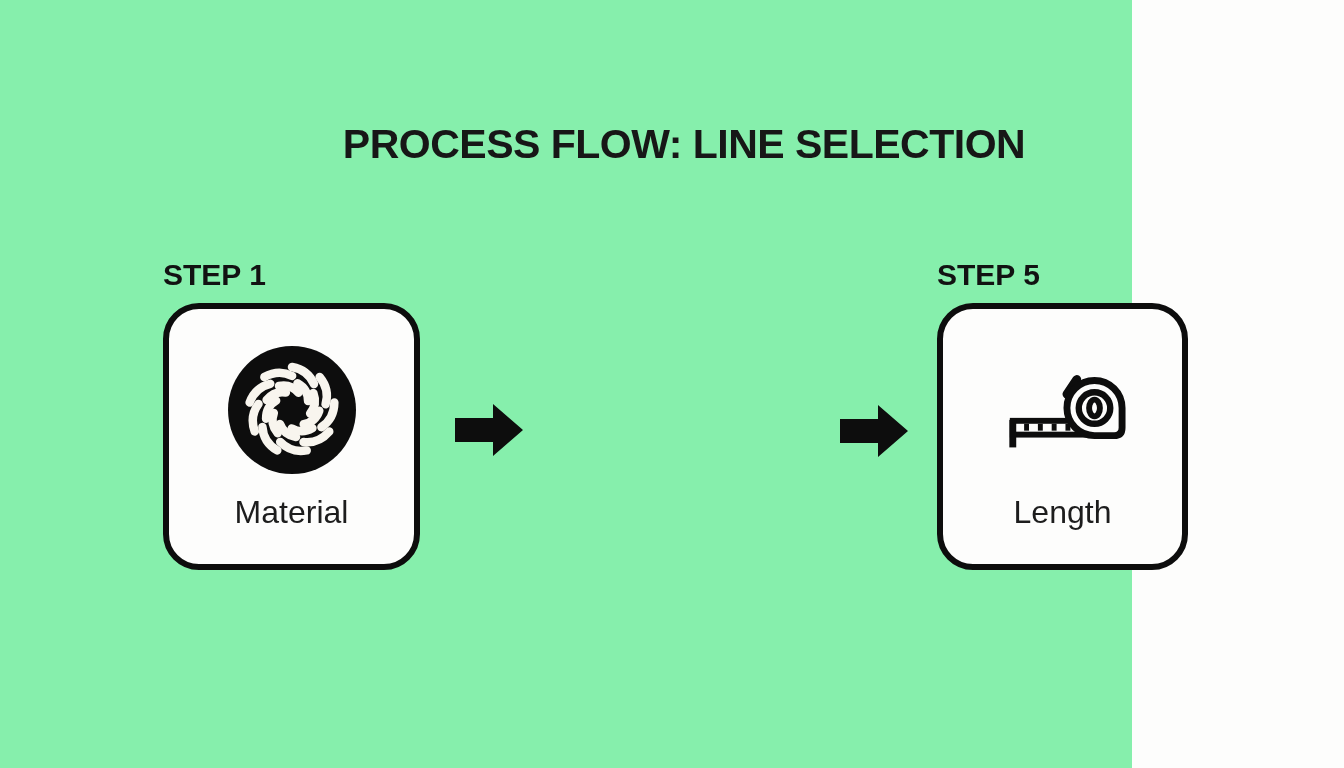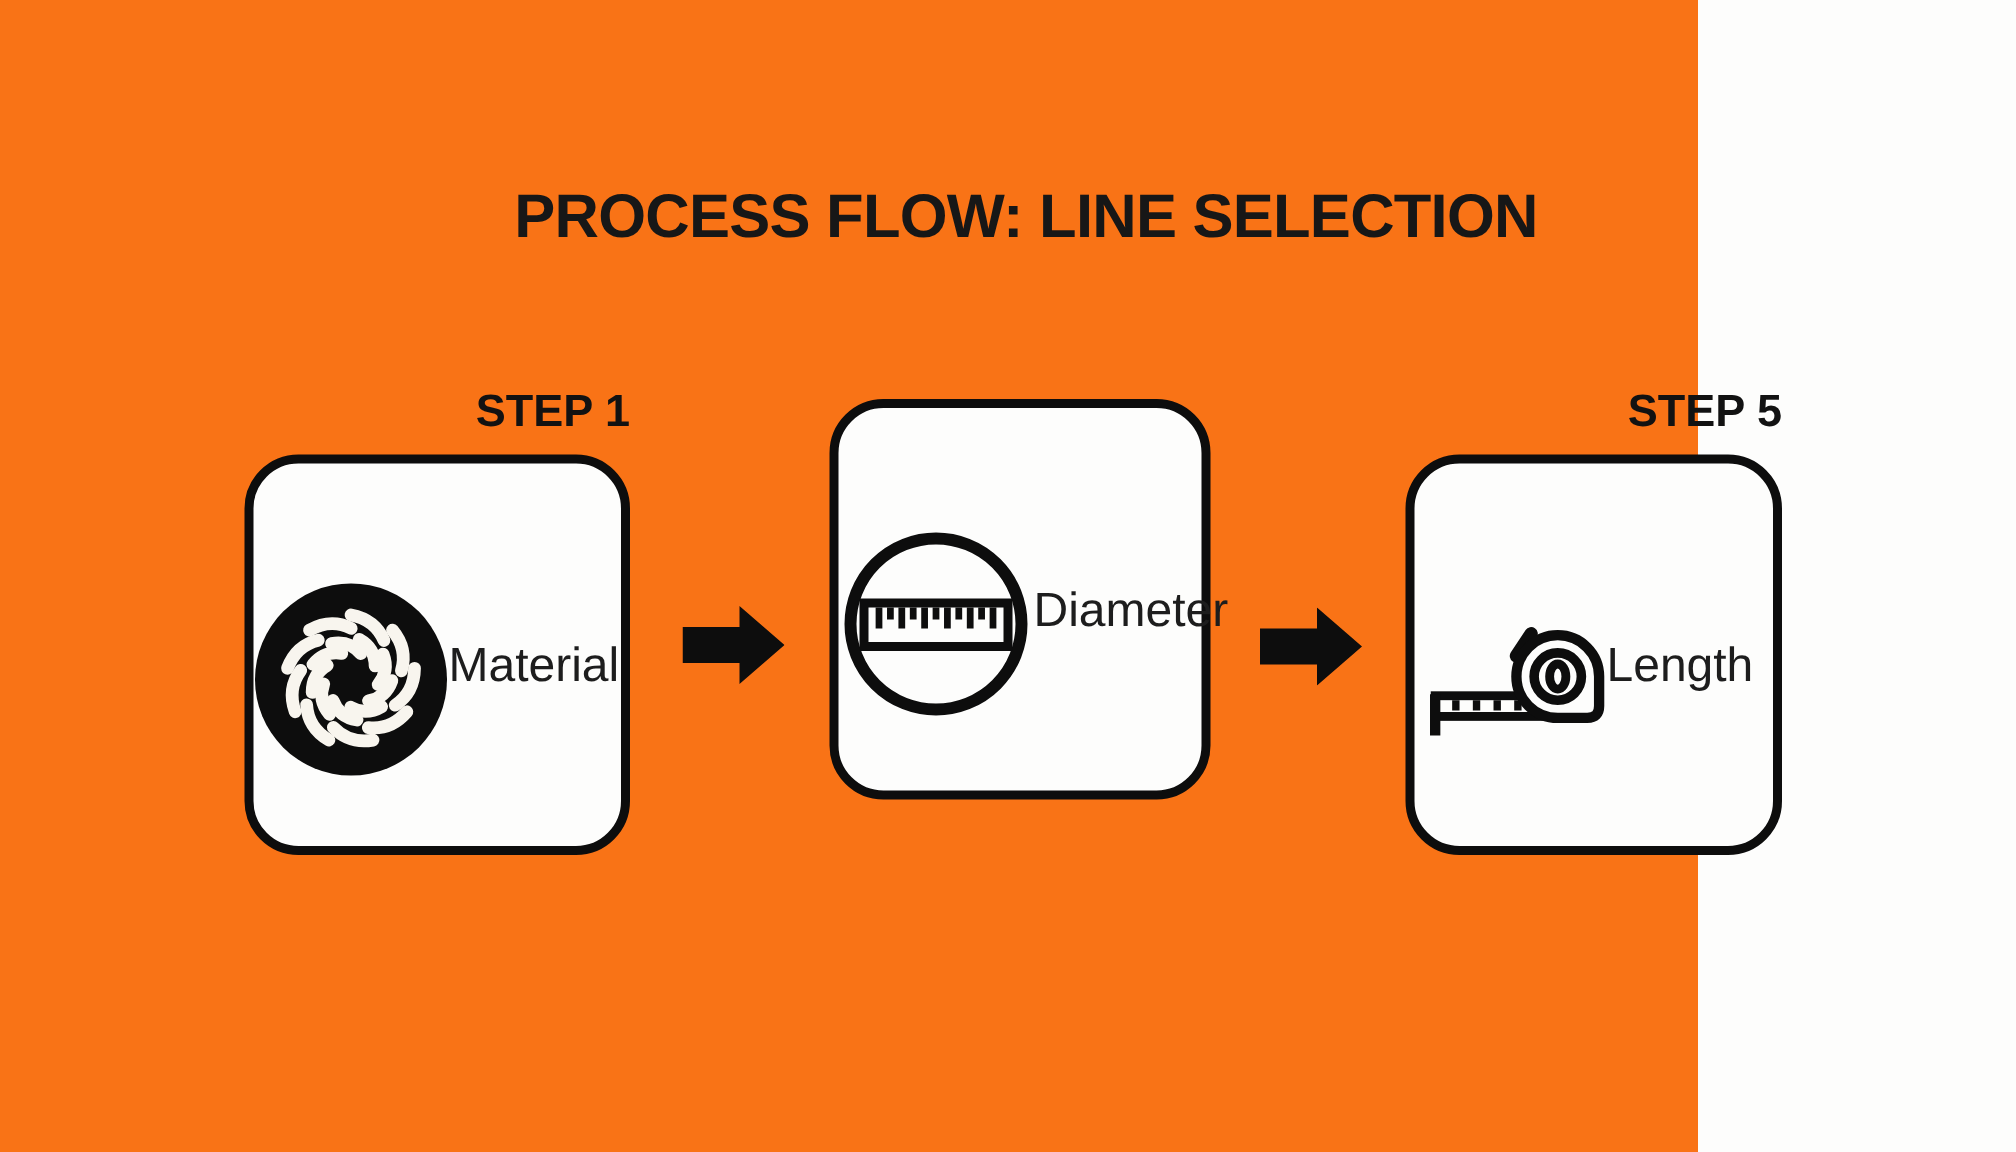--- a/index.html
+++ b/index.html
@@ -3,43 +3,43 @@
 <meta charset="utf-8">
 <style>
   html,body{margin:0;padding:0;}
   body{
     width:1344px;height:768px;
     background:#fdfdfc;
     font-family:"Liberation Sans", sans-serif;
     color:#161616;
     overflow:hidden;
   }
-  .canvas{position:relative;width:1132px;height:768px;background:#f97316;}
+  .canvas{position:relative;width:1132px;height:768px;background:#86efac;}
 
   .title{
     position:absolute;top:121px;left:0;width:1344px;
     text-align:center;
     font-size:41px;font-weight:800;letter-spacing:-0.5px;
     color:#171717;
     padding-left:24px;box-sizing:border-box;
   }
 
-  .step{position:absolute;top:256px;text-align:right;}
+  .step{position:absolute;top:256px;text-align:left;}
   .step-header{
     font-size:30px;font-weight:800;letter-spacing:0px;color:#121212;
     height:37px;line-height:37px;
   }
   .box{
     margin-top:10px;
     height:267px;
     border:6px solid #0d0d0d;
     border-radius:36px;
     background:#fdfdfc;
     box-sizing:border-box;
-    display:flex;flex-direction:row;align-items:center;
+    display:flex;flex-direction:column;align-items:center;
   }
   .icon-wrap{
     margin-top:33px;height:136px;
     display:flex;align-items:center;justify-content:center;
   }
   .step-label{
     margin-top:13px;
     font-size:32px;font-weight:400;color:#1d1d1d;line-height:42px;
   }
 
@@ -92,42 +92,20 @@
     </div>
   </div>
 
   <div class="arrow arrow1">
     <svg width="68" height="52" viewBox="0 0 68 52" aria-hidden="true">
       <path d="M0 14 H38 V0 L68 26 L38 52 V38 H0 Z" fill="#0d0d0d"></path>
     </svg>
   </div>
 
   <div class="step step2">
-    <div class="box">
-      <div class="icon-wrap">
-        <svg width="130" height="130" viewBox="0 0 130 130" aria-hidden="true">
-          <circle cx="65" cy="65" r="57" fill="none" stroke="#0d0d0d" stroke-width="8"></circle>
-          <rect x="17" y="51" width="96" height="29" fill="#fdfdfc" stroke="#0d0d0d" stroke-width="6"></rect>
-          <g stroke="#0d0d0d" stroke-width="4.5">
-            <line x1="27" y1="54" x2="27" y2="68"></line>
-            <line x1="34.6" y1="54" x2="34.6" y2="62"></line>
-            <line x1="42.2" y1="54" x2="42.2" y2="68"></line>
-            <line x1="49.8" y1="54" x2="49.8" y2="62"></line>
-            <line x1="57.4" y1="54" x2="57.4" y2="68"></line>
-            <line x1="65" y1="54" x2="65" y2="62"></line>
-            <line x1="72.6" y1="54" x2="72.6" y2="68"></line>
-            <line x1="80.2" y1="54" x2="80.2" y2="62"></line>
-            <line x1="87.8" y1="54" x2="87.8" y2="68"></line>
-            <line x1="95.4" y1="54" x2="95.4" y2="62"></line>
-            <line x1="103" y1="54" x2="103" y2="68"></line>
-          </g>
-        </svg>
-      </div>
-      <div class="step-label">Diameter</div>
-    </div>
   </div>
 
   <div class="arrow arrow2">
     <svg width="68" height="52" viewBox="0 0 68 52" aria-hidden="true">
       <path d="M0 14 H38 V0 L68 26 L38 52 V38 H0 Z" fill="#0d0d0d"></path>
     </svg>
   </div>
 
   <div class="step step3">
     <div class="step-header">STEP 5</div>

